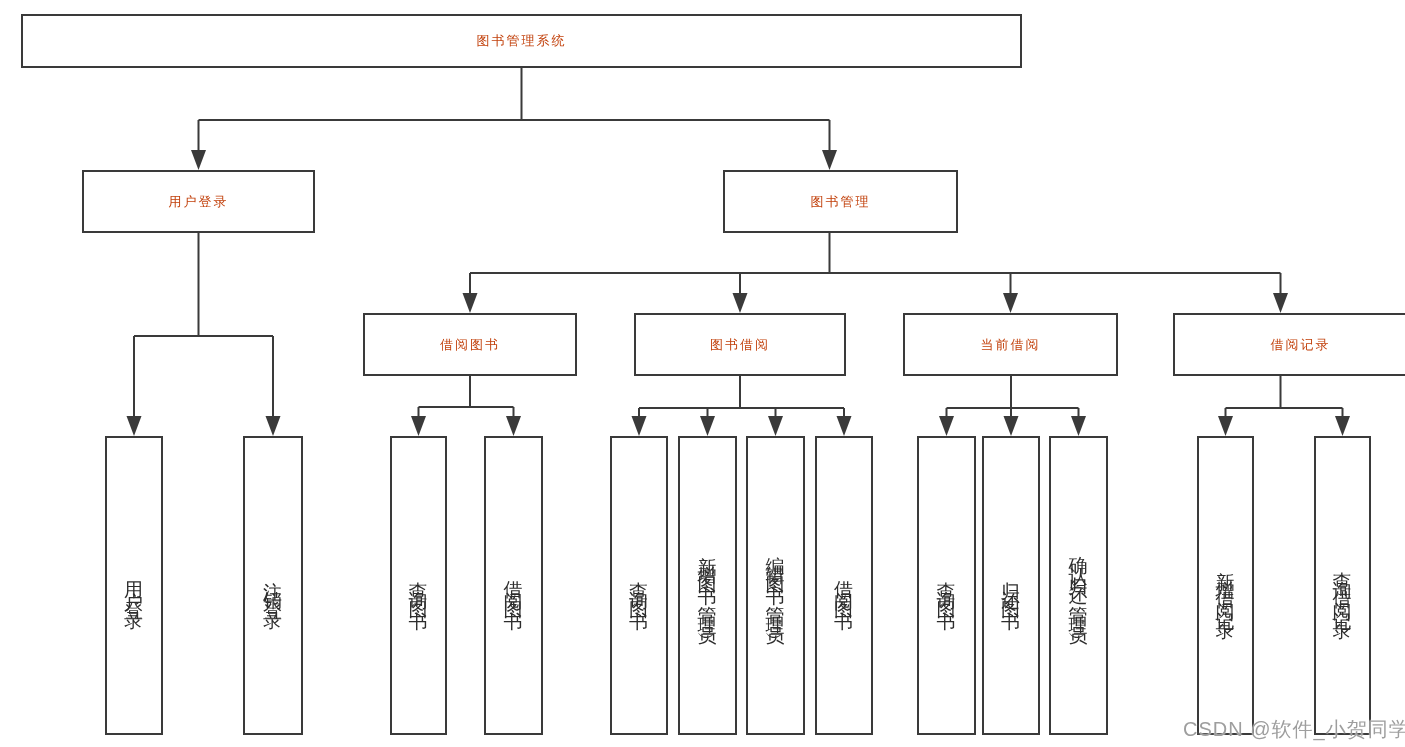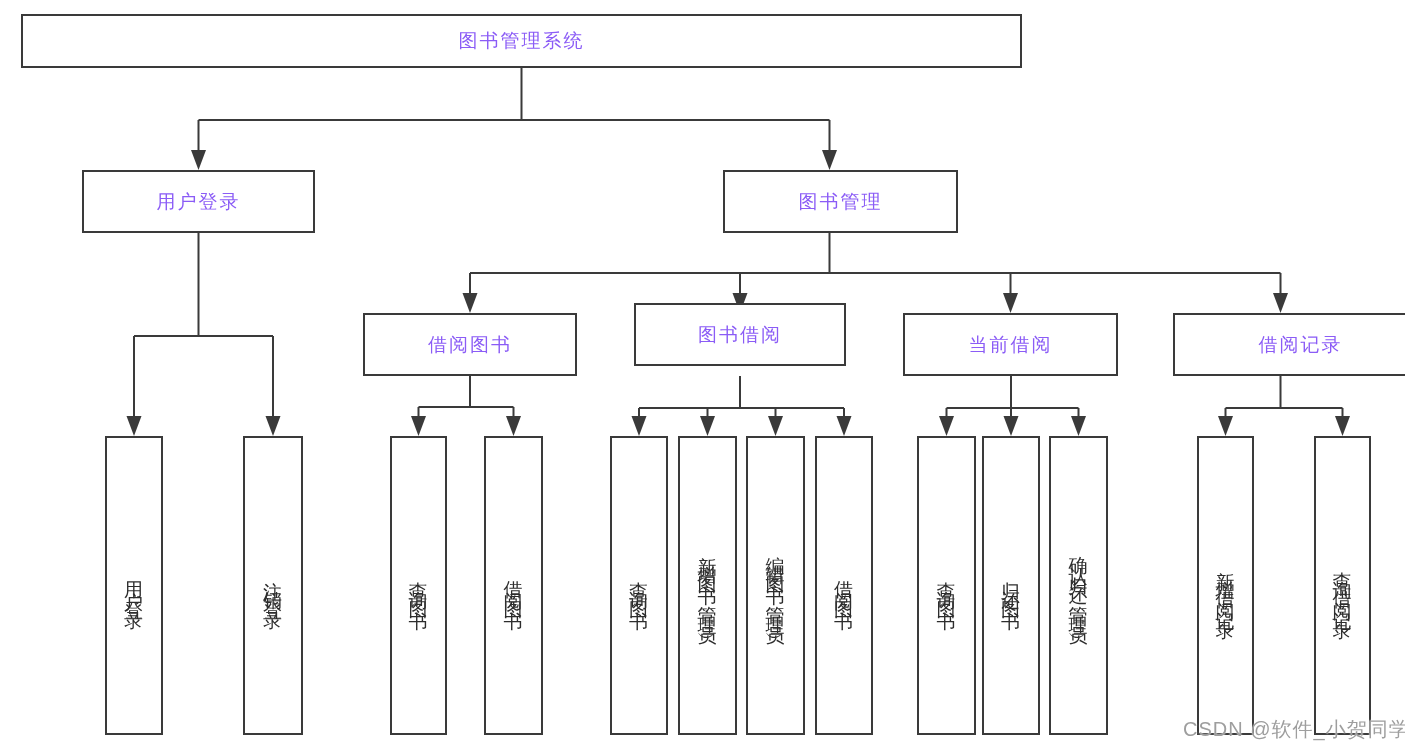--- a/index.html
+++ b/index.html
@@ -21,22 +21,22 @@
   .box {
     position: absolute;
     background: #ffffff;
     border: 2px solid #3a3a3a;
     display: flex;
     align-items: center;
     justify-content: center;
     z-index: 2;
   }
   .h-label {
-    font-size: 19px;
-    color: #8b5cf6;
+    font-size: 13px;
+    color: #c2410c;
     letter-spacing: 2px;
     white-space: nowrap;
   }
   .leaf { top: 436px; height: 299px; }
   .v-label {
     writing-mode: vertical-rl;
     text-orientation: mixed;
     font-size: 19px;
     letter-spacing: 10px;
     color: #2d2d2d;
@@ -123,21 +123,21 @@
   <div class="box" style="left:82px; top:170px; width:233px; height:63px;">
     <span class="h-label">用户登录</span>
   </div>
   <div class="box" style="left:712px; top:170px; width:235px; height:63px;margin-left:11px;">
     <span class="h-label">图书管理</span>
   </div>
 
   <div class="box" style="left:363px; top:313px; width:214px; height:63px;">
     <span class="h-label">借阅图书</span>
   </div>
-  <div class="box" style="left:634px; top:303px; width:212px; height:63px;">
+  <div class="box" style="left:634px; top:313px; width:212px; height:63px;">
     <span class="h-label">图书借阅</span>
   </div>
   <div class="box" style="left:903px; top:313px; width:215px; height:63px;">
     <span class="h-label">当前借阅</span>
   </div>
   <div class="box" style="left:1173px; top:313px; width:255px; height:63px;">
     <span class="h-label">借阅记录</span>
   </div>
 
   <div class="box leaf" style="left:105px; width:58px;">

